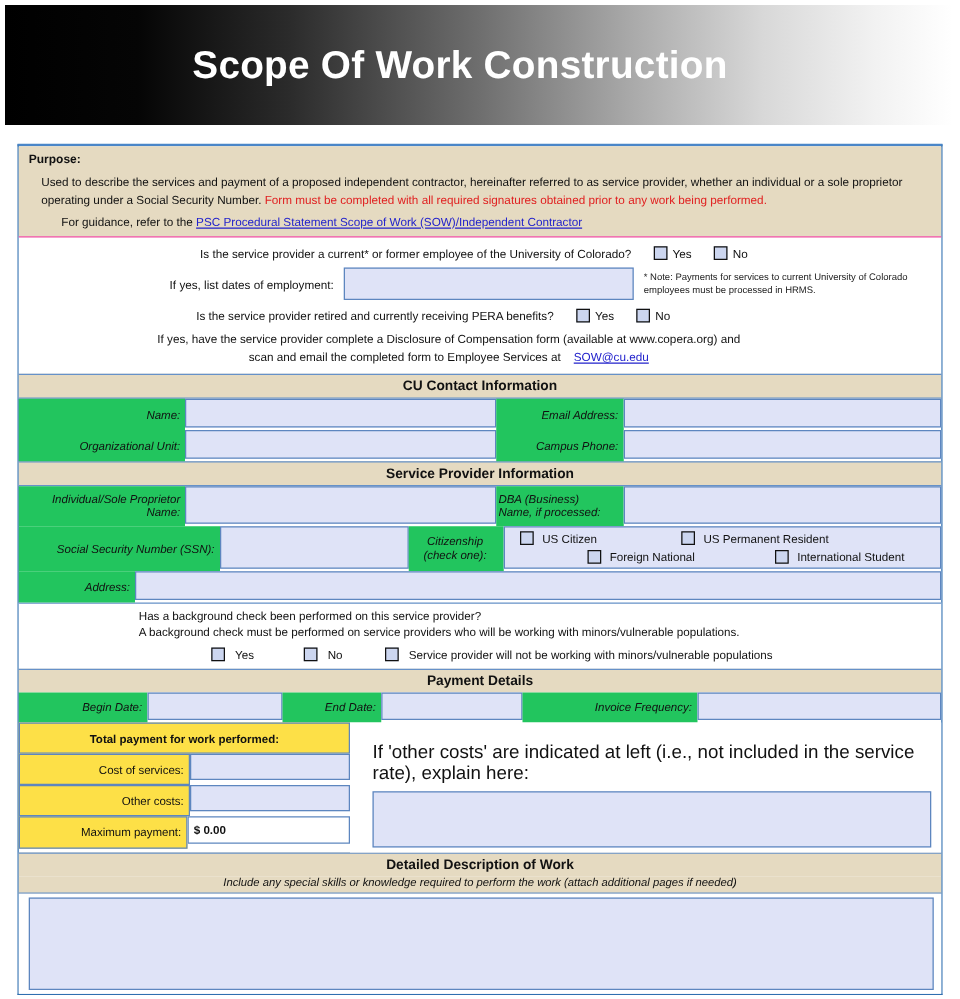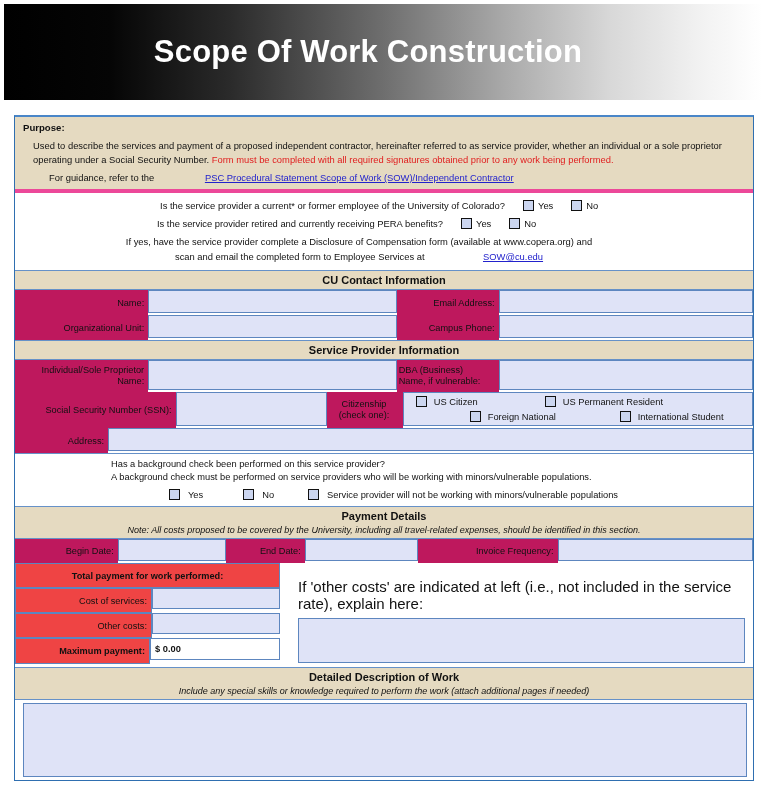--- a/index.html
+++ b/index.html
@@ -40,42 +40,42 @@
     padding:0 0 3px;border-bottom:1px solid #6691c8;
   }
   .sect-head.nb{border-bottom:none;}
 
   
   .purpose{background:#e5dac1;padding:5px 8px 6px 8px;}
   .purpose .ptitle{font-weight:bold;font-size:9.6px;margin-bottom:6px;}
   .purpose .ptext{font-size:9.4px;line-height:13.5px;margin:0 0 6px 10px;}
   .red{color:#e02020;}
   .guide{font-size:9.4px;margin-left:26px;}
-  .lnk{color:#2222cc;text-decoration:underline;margin-left:48px;}
-
-  
-  .qblock{background:#ffffff;border-top:4px solid #ec4899;padding:5px 0 6px 0;}
+  .lnk{color:#2222cc;text-decoration:underline;}
+
+  
+  .qblock{background:#ffffff;border-top:1px solid #ec4899;padding:5px 0 6px 0;}
   .qline{display:flex;align-items:center;font-size:9.4px;padding:2px 0;}
   .qtext{text-align:right;}
   .cbx{
     display:inline-block;width:9px;height:9px;border:1.6px solid #111;
     background:#ccd6f0;vertical-align:middle;margin:0 4px;flex:none;
   }
   .cbl{margin-right:14px;}
   .txtbox{
     background:#dfe3f7;border:1px solid #5d86bf;height:24px;
   }
   .note{font-size:7.6px;color:#222;line-height:10px;}
 
   
-  .lbl{background:#be185d;text-align:right;padding:2px 4px 2px 2px;font-size:9.2px;
-       display:flex;align-items:center;justify-content:flex-end;}
+  .lbl{background:#22c55e;text-align:right;padding:2px 4px 2px 2px;font-size:9.2px;
+       display:flex;align-items:center;justify-content:flex-end;font-style:italic;}
   .fld{background:#dfe3f7;border:1px solid #5d86bf;}
   .fld.white{background:#ffffff;}
-  .tanlbl{background:#ef4444;text-align:right;padding:2px 4px;font-size:9.2px;
+  .tanlbl{background:#fde047;text-align:right;padding:2px 4px;font-size:9.2px;
        display:flex;align-items:center;justify-content:flex-end;border:1px solid #5d86bf;}
 </style>
 </head>
 <body>
 
 <div class="page">
 
   <div class="banner-wrap">
     <div class="banner">
       <div class="banner-title">Scope Of Work Construction</div>
@@ -99,20 +99,25 @@
       <div class="qline">
         <div class="qtext" style="width:490px;">Is the service provider a current* or former employee of the University of Colorado?</div>
         <div style="display:flex;align-items:center;margin-left:14px;">
           <span class="cbx"></span>
           <span class="cbl">Yes</span>
           <span class="cbx"></span>
           <span>No</span>
         </div>
       </div>
 
+      <div class="qline" style="align-items:flex-start;padding-top:4px;">
+        <div class="qtext" style="width:252px;padding-top:8px;">If yes, list dates of employment:</div>
+        <div class="txtbox" style="width:230px;margin-left:8px;"></div>
+        <div class="note" style="width:238px;margin-left:8px;padding-top:3px;">* Note: Payments for services to current University of Colorado employees must be processed in HRMS.</div>
+      </div>
 
       <div class="qline" style="padding-top:5px;">
         <div class="qtext" style="width:428px;">Is the service provider retired and currently receiving PERA benefits?</div>
         <div style="display:flex;align-items:center;margin-left:14px;">
           <span class="cbx"></span>
           <span class="cbl">Yes</span>
           <span class="cbx"></span>
           <span>No</span>
         </div>
       </div>
@@ -146,21 +151,21 @@
     <div class="sect-head">Service Provider Information</div>
 
     <div class="row">
       <div class="lbl" style="width:130px;height:28px;flex-direction:column;align-items:flex-end;justify-content:center;line-height:11px;">
         <span>Individual/Sole Proprietor</span>
         <span>Name:</span>
       </div>
       <div class="fld" style="width:252px;height:28px;"></div>
       <div class="lbl" style="width:98px;height:28px;flex-direction:column;align-items:flex-start;justify-content:center;line-height:11px;">
         <span>DBA (Business)</span>
-        <span>Name, if vulnerable:</span>
+        <span>Name, if processed:</span>
       </div>
       <div class="fld" style="width:258px;height:28px;"></div>
     </div>
 
     <div class="row">
       <div class="lbl" style="width:158px;height:32px;">Social Security Number (SSN):</div>
       <div class="fld" style="width:153px;height:32px;"></div>
       <div class="lbl" style="width:71px;height:32px;flex-direction:column;align-items:center;justify-content:center;line-height:11px;">
         <span>Citizenship</span>
         <span>(check one):</span>
@@ -198,21 +203,20 @@
         <span class="cbx"></span>
         <span style="margin:0 36px 0 4px;">Yes</span>
         <span class="cbx"></span>
         <span style="margin:0 30px 0 4px;">No</span>
         <span class="cbx"></span>
         <span style="margin-left:4px;">Service provider will not be working with minors/vulnerable populations</span>
       </div>
     </div>
 
     <div class="sect-head nb">Payment Details</div>
-    <div class="sect-sub">Note:  All costs proposed to be covered by the University, including all travel-related expenses, should be identified in this section.</div>
 
     <div class="row">
       <div class="lbl" style="width:100px;height:20px;">Begin Date:</div>
       <div class="fld" style="width:110px;height:20px;"></div>
       <div class="lbl" style="width:75px;height:20px;">End Date:</div>
       <div class="fld" style="width:115px;height:20px;"></div>
       <div class="lbl" style="width:138px;height:20px;">Invoice Frequency:</div>
       <div class="fld" style="width:200px;height:20px;"></div>
     </div>
 
@@ -222,21 +226,21 @@
         <div class="tanlbl" style="height:19px;justify-content:center;font-weight:bold;">Total payment for work performed:</div>
         <div class="row">
           <div class="tanlbl" style="width:133px;height:19px;">Cost of services:</div>
           <div class="fld" style="width:132px;height:19px;"></div>
         </div>
         <div class="row">
           <div class="tanlbl" style="width:133px;height:19px;">Other costs:</div>
           <div class="fld" style="width:132px;height:19px;"></div>
         </div>
         <div class="row">
-          <div class="tanlbl" style="width:133px;height:20px;font-weight:bold;">Maximum payment:</div>
+          <div class="tanlbl" style="width:133px;height:20px;font-weight:normal;">Maximum payment:</div>
           <div class="fld white" style="width:132px;height:20px;display:flex;align-items:center;padding-left:4px;font-weight:bold;">$ 0.00</div>
         </div>
       </div>
 
       <div style="width:473px;background:#fff;padding:4px 8px 4px 18px;box-sizing:border-box;">
         <div style="font-size:15px;padding:11px 0 6px 0;">If 'other costs' are indicated at left (i.e., not included in the service rate), explain here:</div>
         <div class="fld" style="height:43px;"></div>
       </div>
     </div>
 

